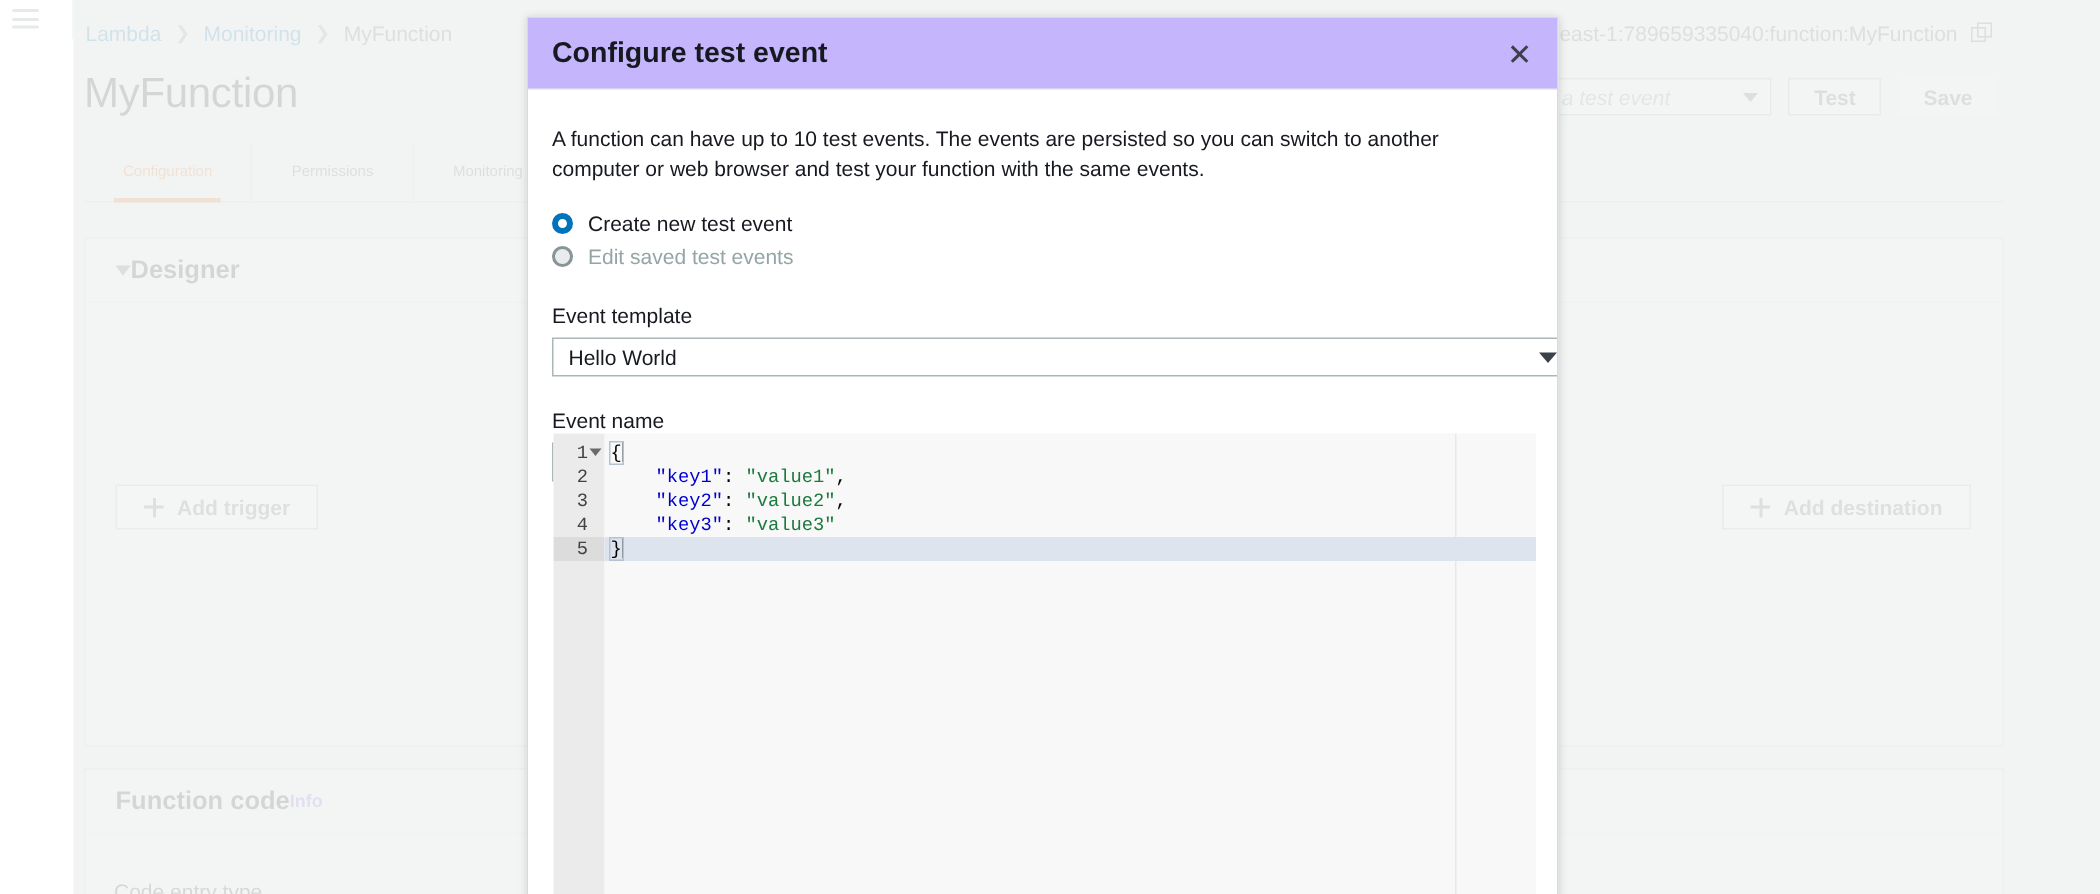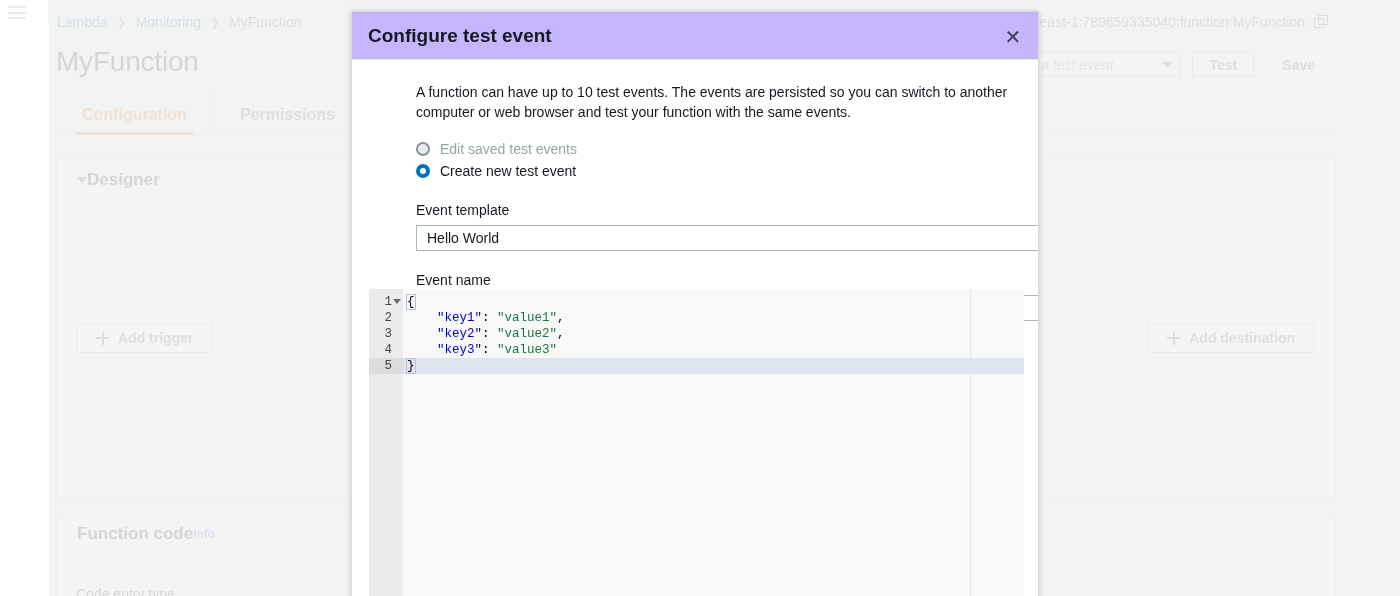--- a/index.html
+++ b/index.html
@@ -95,21 +95,21 @@
   }
   .bg-btn.ghost { border-color: transparent; }
 
   #tabs {
     position: absolute; left: 56px; top: 95px; width: 1280px; height: 40px;
     border-bottom: 1px solid #d5dbdb;
     display: flex; align-items: stretch;
   }
   .tab {
     padding: 0 26px; display: flex; align-items: center;
-    font-size: 16px; font-weight: 700; color: #545b64;
+    font-size: 10px; font-weight: 400; color: #545b64;
     border-right: 1px solid #d5dbdb; position: relative;
   }
   .tab.active { color: #ec7211; }
   .tab.active::after {
     content: ""; position: absolute; left: 20px; right: 20px; bottom: -1px;
     height: 3px; background: #ec7211;
   }
 
   .panel {
     position: absolute; left: 56px; width: 1280px;
@@ -165,21 +165,21 @@
     display: flex; align-items: center; padding: 0 16px;
   }
   #modal-title { font-size: 19px; font-weight: 700; color: #16191f; }
   #modal-close {
     position: absolute; right: 12px; top: 12px;
     width: 26px; height: 26px;
     display: flex; align-items: center; justify-content: center;
     font-size: 20px; color: #3b4149; background: none; border: none;
     cursor: pointer; line-height: 1; font-family: "Liberation Sans", sans-serif;
   }
-  #modal-body { padding: 22px 20px 0 16px; margin-left: 48px; }
+  #modal-body { padding: 22px 20px 0 16px; }
   #modal-desc {
     font-size: 14px; line-height: 20px; color: #16191f;
     width: 646px; margin-bottom: 16px;
   }
   .radio-row {
     display: flex; align-items: center; gap: 10px; height: 21px; margin-bottom: 0;
   }
   .radio-row + .radio-row { margin-top: 1px; }
   .radio {
     width: 14px; height: 14px; border-radius: 50%;
@@ -341,27 +341,27 @@
   <div id="modal-header">
     <span id="modal-title">Configure test event</span>
     <button id="modal-close">✕</button>
   </div>
 
   <div id="modal-body">
 
     <p id="modal-desc">A function can have up to 10 test events. The events are persisted so you can switch to another computer or web browser and test your function with the same events.</p>
 
     <div class="radio-row">
+      <span class="radio checked"></span>
+      <span class="radio-label">Create new test event</span>
+    </div>
+
+    <div class="radio-row">
       <span class="radio"></span>
       <span class="radio-label disabled">Edit saved test events</span>
-    </div>
-
-    <div class="radio-row">
-      <span class="radio checked"></span>
-      <span class="radio-label">Create new test event</span>
     </div>
 
     <div class="field-label">Event template</div>
     <div id="select-template">
       <span>Hello World</span>
       <span class="arrow"></span>
     </div>
 
     <div class="field-label">Event name</div>
     <input id="input-event-name" type="text" placeholder="MyEventName" style="">

